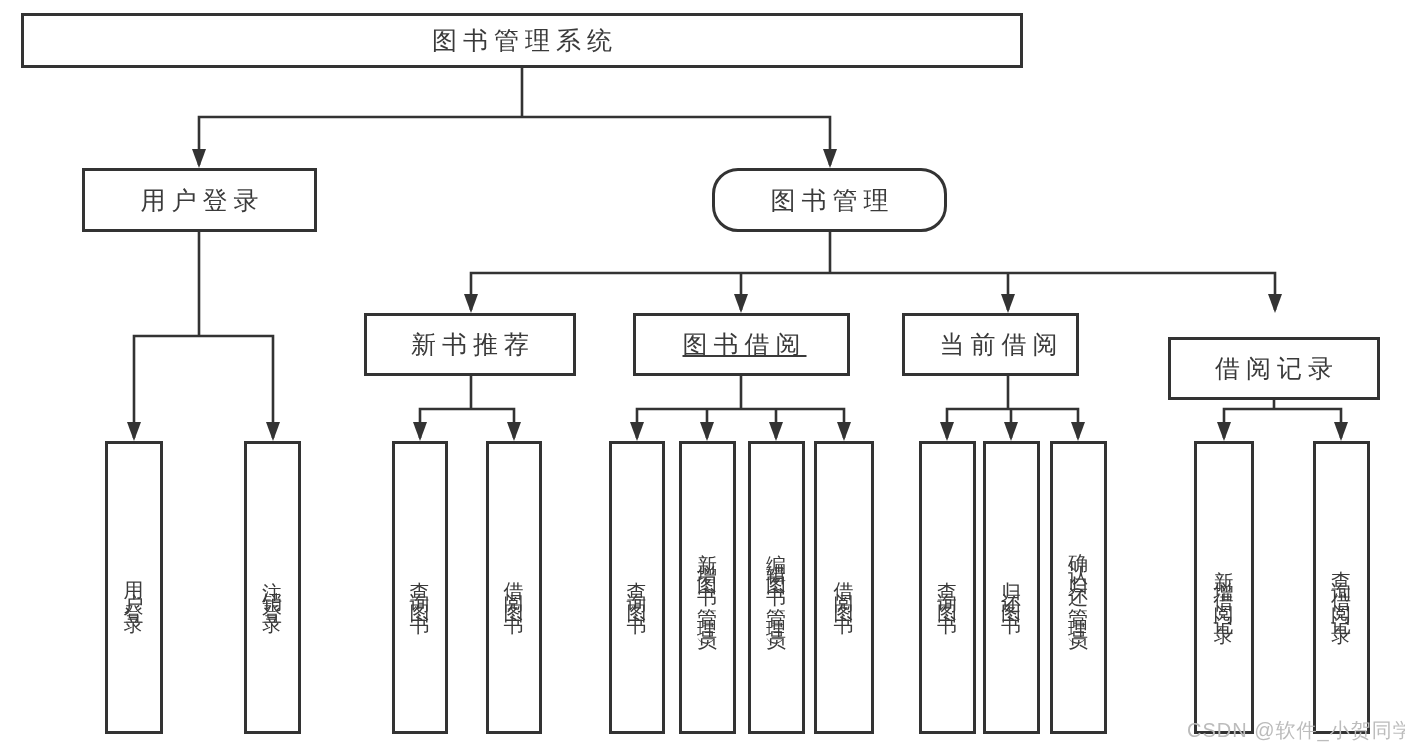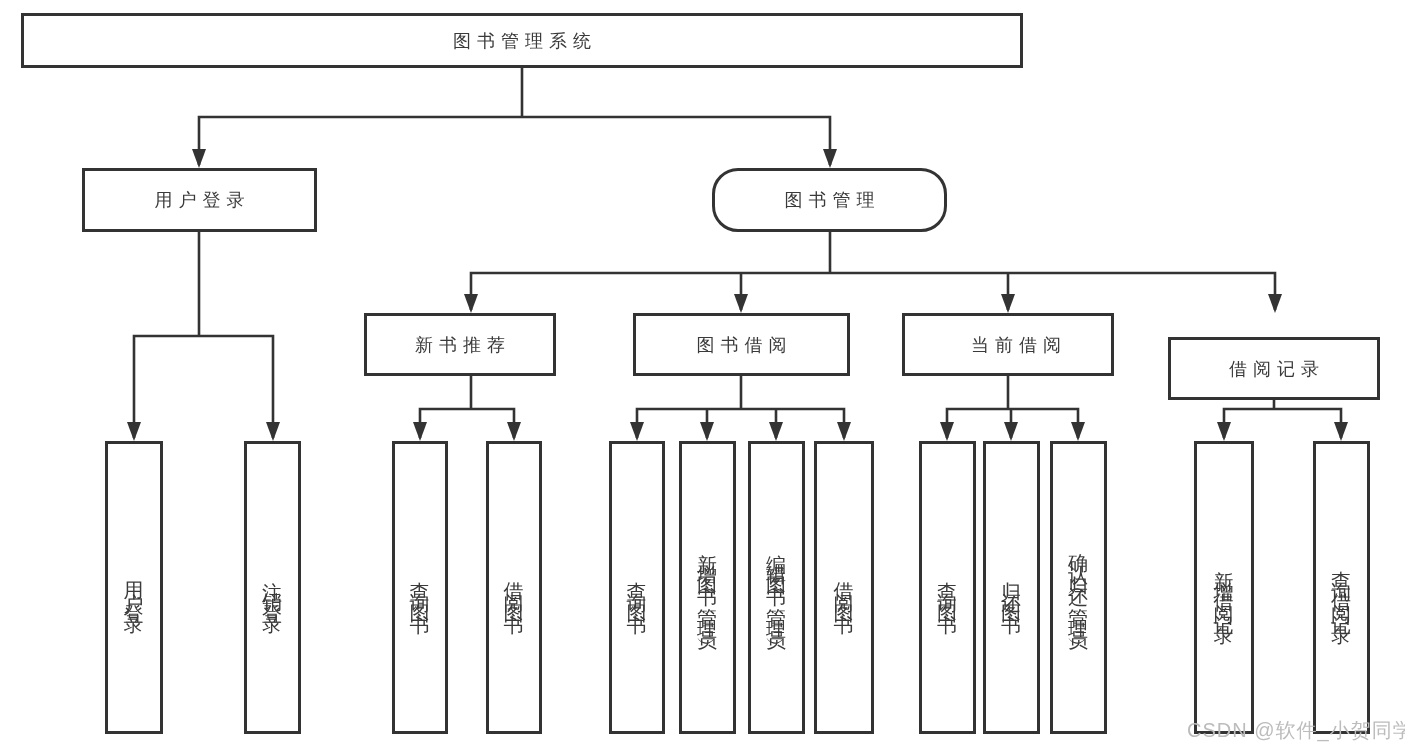--- a/index.html
+++ b/index.html
@@ -26,21 +26,21 @@
     position: absolute;
     background: #ffffff;
     border: 3px solid #333333;
     box-sizing: border-box;
     display: flex;
     align-items: center;
     justify-content: center;
     color: #3a3a3a;
   }
   .node .hlabel {
-    font-size: 18px;
+    font-size: 25px;
     letter-spacing: 6px;
     text-indent: 6px;
     white-space: nowrap;
   }
   .node-root   { left: 21px;  top: 13px;  width: 1002px; height: 55px; }
   .node-l2     { top: 168px; height: 64px; width: 235px; }
   .node-l3     { top: 313px; height: 63px; }
   .leaf        { top: 441px; height: 293px; }
   .leaf .vlabel {
     writing-mode: vertical-rl;
@@ -109,27 +109,27 @@
     <span class="hlabel">图书管理系统</span>
   </div>
 
   <div class="node node-l2" style="left:82px;">
     <span class="hlabel">用户登录</span>
   </div>
   <div class="node node-l2" style="left:712px;border-radius:26px;">
     <span class="hlabel">图书管理</span>
   </div>
 
-  <div class="node node-l3" style="left:364px; width:192px;">
+  <div class="node node-l3" style="left:364px; width:212px;">
     <span class="hlabel">新书推荐</span>
   </div>
-  <div class="node node-l3" style="left:633px; width:217px;">
+  <div class="node node-l3" style="left:633px; width:217px;text-decoration:underline;">
     <span class="hlabel">图书借阅</span>
   </div>
-  <div class="node node-l3" style="left:902px; width:212px;padding-left:16px;">
+  <div class="node node-l3" style="left:902px; width:177px;padding-left:16px;">
     <span class="hlabel">当前借阅</span>
   </div>
   <div class="node node-l3" style="left:1168px; width:212px;margin-top:24px;">
     <span class="hlabel">借阅记录</span>
   </div>
 
   <div class="node leaf" style="left:105px; width:58px;">
     <span class="vlabel">用户登录</span>
   </div>
   <div class="node leaf" style="left:244px; width:57px;">

